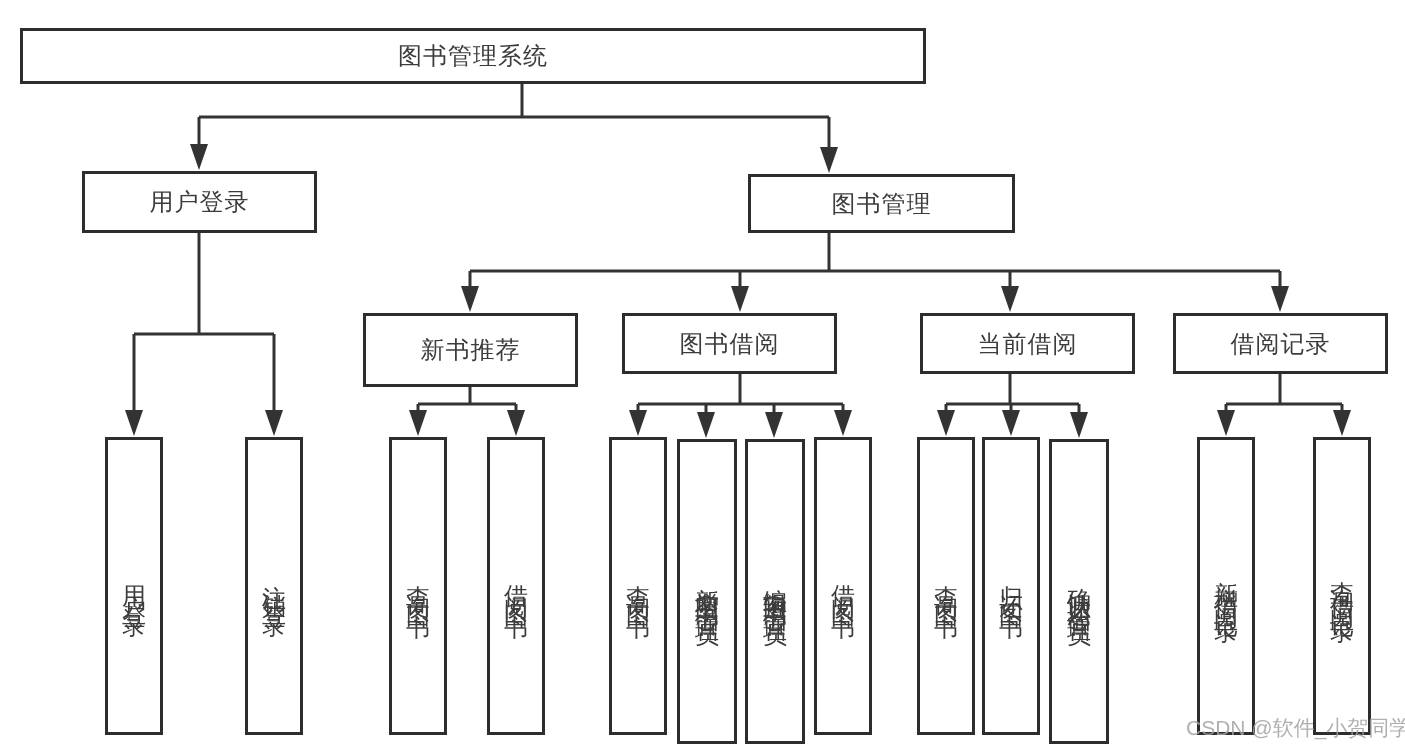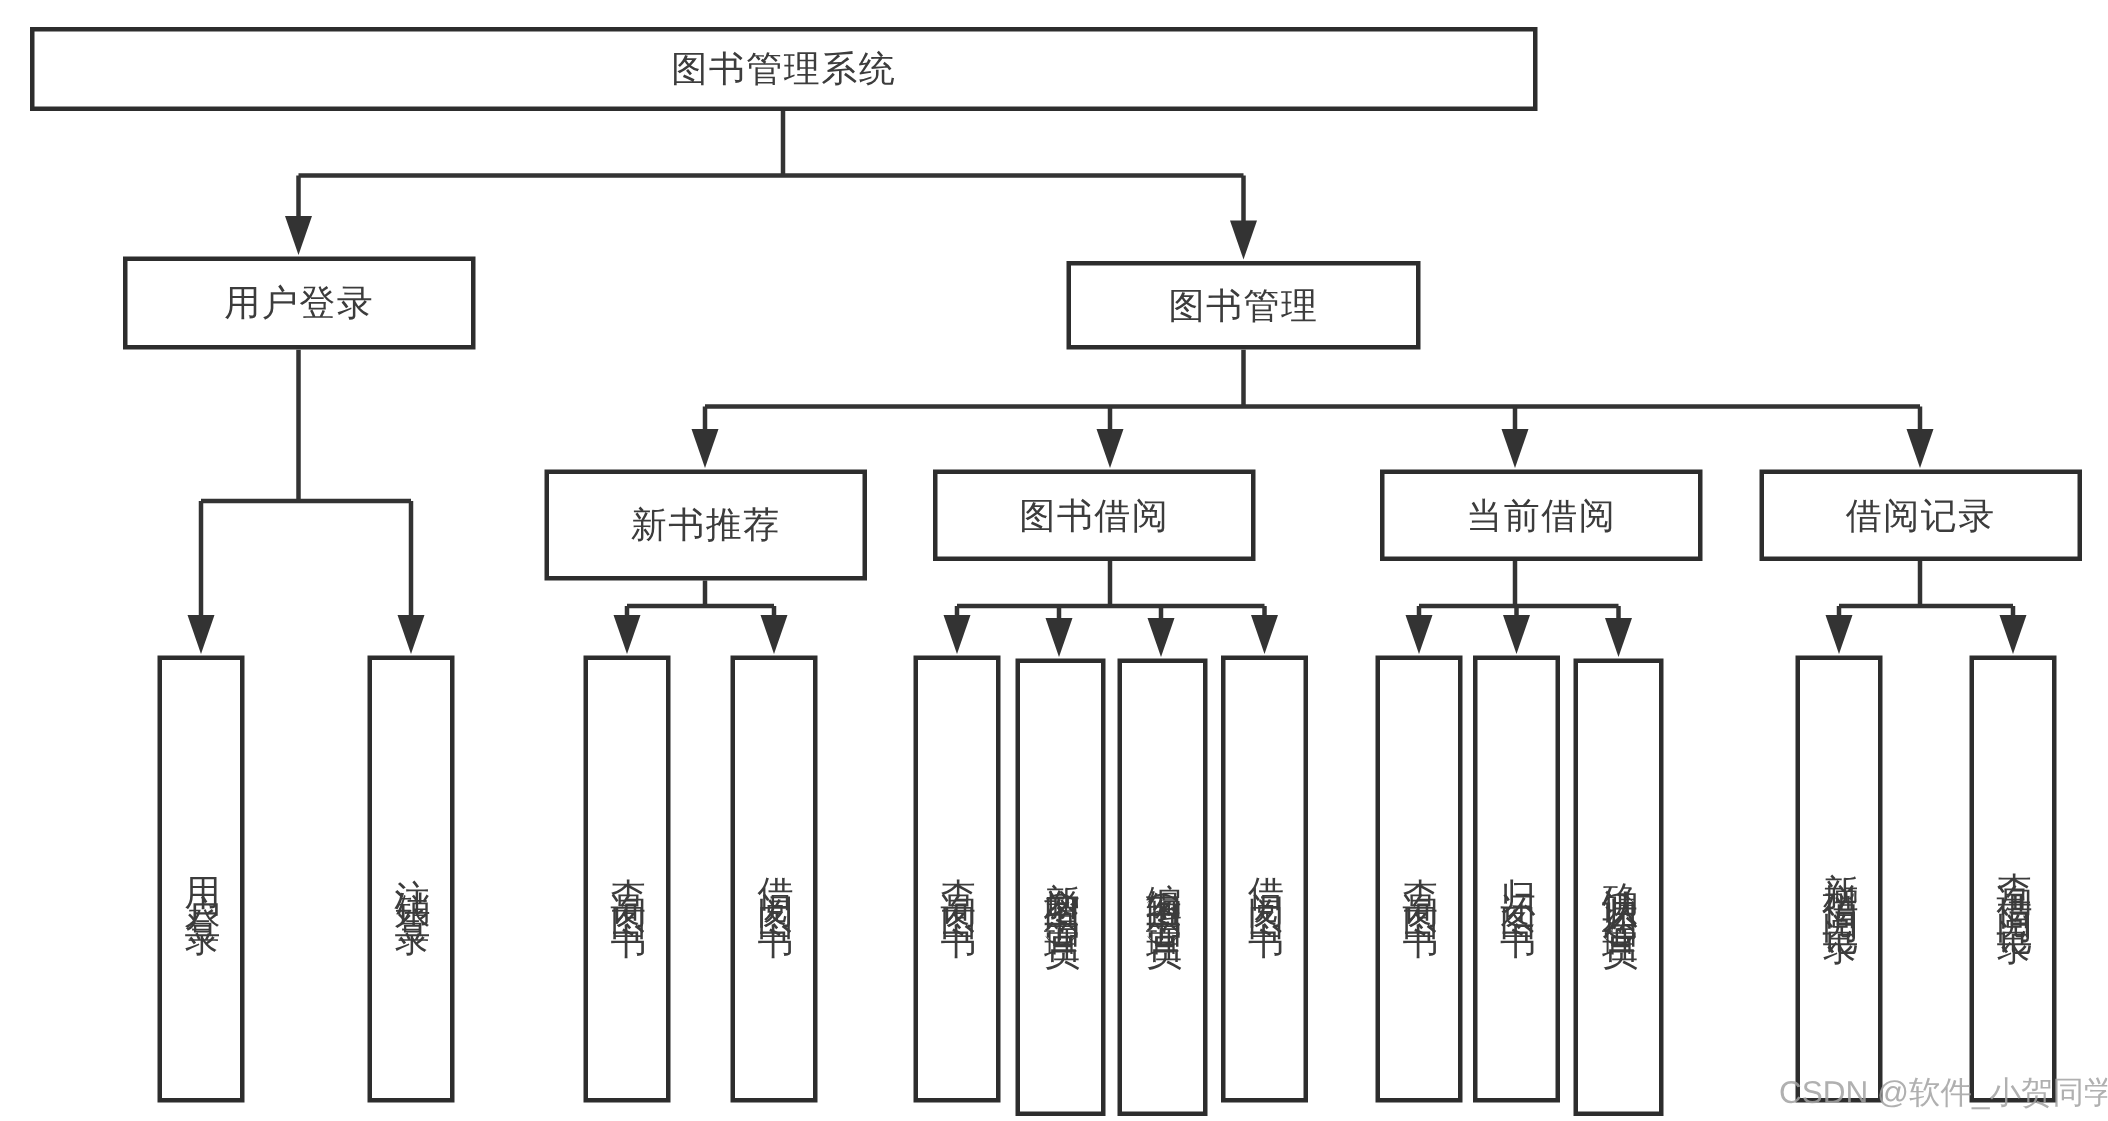--- a/index.html
+++ b/index.html
@@ -43,23 +43,23 @@
     text-orientation: mixed;
     font-size: 24px;
     line-height: 1;
     white-space: nowrap;
   }
   .v4 span { letter-spacing: 10px; }
   .v6 span { letter-spacing: 8px; }
   .v9 span { letter-spacing: 5px; }
 
   
-  #root-node   { left: 20px;   top: 18px;  width: 1005px; height: 56px; }
+  #root-node   { left: 20px;   top: 28px;  width: 906px; height: 56px; }
   #user-login  { left: 82px;   top: 171px; width: 235px;  height: 62px; }
-  #book-mgmt   { left: 711px;  top: 174px; width: 236px;  height: 59px; }
+  #book-mgmt   { left: 748px;  top: 174px; width: 267px;  height: 59px; }
   #sec-newbook { left: 363px;  top: 313px; width: 215px;  height: 74px; }
   #sec-borrow  { left: 622px;  top: 313px; width: 215px;  height: 61px; }
   #sec-current { left: 903px;  top: 313px; width: 215px;  height: 61px; margin-left: 17px; }
   #sec-record  { left: 1173px; top: 313px; width: 215px;  height: 61px; }
 
   
   .leaf  { top: 437px; width: 58px; height: 298px; }
   .leafA { top: 439px; width: 60px; height: 305px; } 
   #ul-0 { left: 105px; }
   #ul-1 { left: 245px; }

